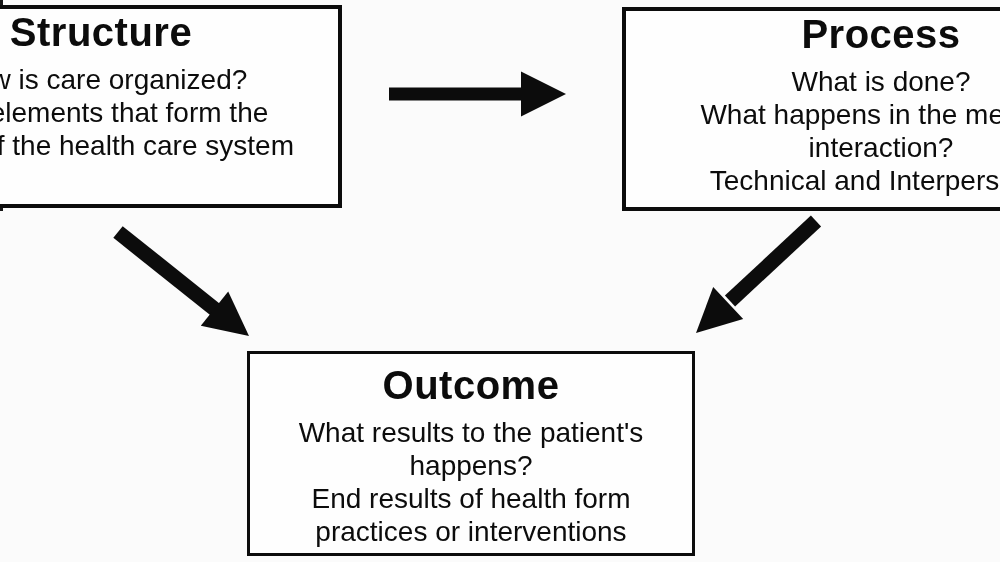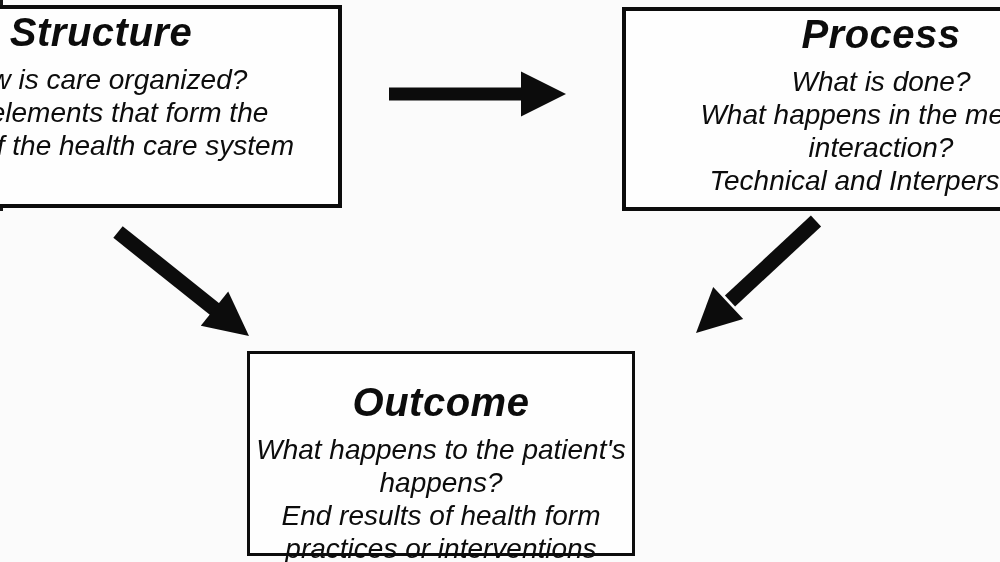--- a/index.html
+++ b/index.html
@@ -13,21 +13,20 @@
     position: relative;
     background: #fbfbfb;
     font-family: "Liberation Sans", "DejaVu Sans", sans-serif;
     color: #0c0c0c;
   }
   .canvas {
     position: absolute;
     inset: 0;
     width: 1000px;
     height: 562px;
-    font-style: italic;
   }
   .box {
     position: absolute;
     box-sizing: border-box;
     background: #fefefe;
     border: 4px solid #0c0c0c;
     text-align: center;
   }
   .box-structure {
     left: -140px;
@@ -37,24 +36,24 @@
   }
   .box-process {
     left: 622px;
     top: 7px;
     width: 518px;
     height: 204px;
   }
   .box-outcome {
     left: 247px;
     top: 351px;
-    width: 388px;
+    width: 448px;
     height: 205px;
     border-width: 3px;
-    padding-top: 25px;
+    padding-top: 8px;
   }
   .box-title {
     font-size: 40px;
     font-weight: bold;
     line-height: 46px;
     letter-spacing: 0.5px;
     margin-bottom: 8px;
   }
   .box-line {
     font-size: 28px;
@@ -101,21 +100,21 @@
   <div class="box box-process">
     <div class="box-title">Process</div>
     <div class="box-line">What is done?</div>
     <div class="box-line">What happens in the medical</div>
     <div class="box-line">interaction?</div>
     <div class="box-line">Technical and Interpersonal</div>
   </div>
 
   <div class="box box-outcome">
     <div class="box-title">Outcome</div>
-    <div class="box-line">What happens to the patient's</div>
+    <div class="box-line">What results to the patient's</div>
     <div class="box-line">happens?</div>
     <div class="box-line">End results of health form</div>
     <div class="box-line">practices or interventions</div>
   </div>
 
   <svg class="arrows" viewBox="0 0 1000 562" xmlns="http://www.w3.org/2000/svg">
     <g>
       <line x1="389" y1="94" x2="524" y2="94" stroke-width="13"></line>
       <polygon points="566,94 521,71.5 521,116.5"></polygon>
     </g>

